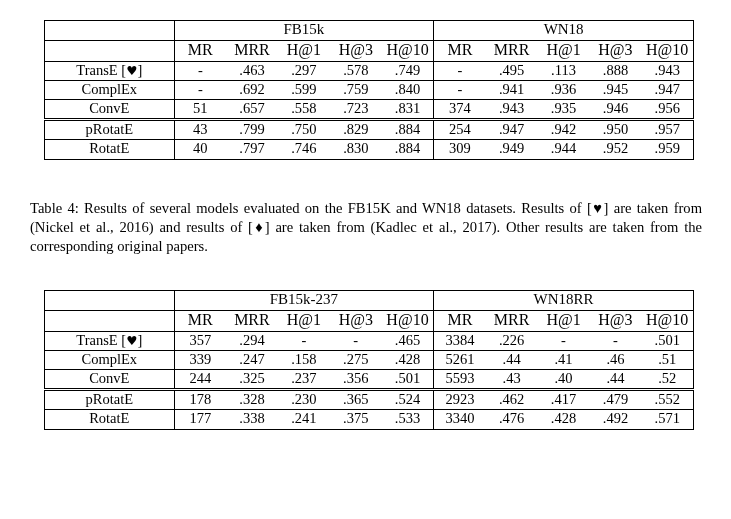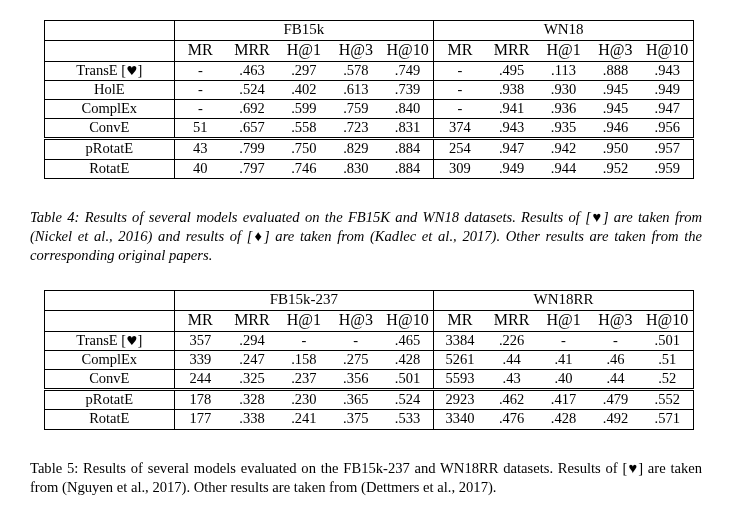--- a/index.html
+++ b/index.html
@@ -73,21 +73,21 @@
 
   
   .caption {
     position: absolute;
     font-size: 14.6px;
     line-height: 1.30;
     text-align: justify;
     text-justify: inter-word;
     color: #000;
   }
-  #caption4 { left: 30px; top: 208px; width: 672px; font-style: italic; }
+  #caption4 { left: 30px; top: 199px; width: 672px; }
   #caption5 { left: 30px; top: 459px; width: 672px; }
 </style>
 </head>
 <body>
 
 <div class="page">
 
   <div class="tbl-wrap" id="table4-wrap">
     <table class="paper-table">
       <colgroup>
@@ -127,33 +127,20 @@
             <td class="hr-bot vline-l">-</td>
             <td class="hr-bot">.463</td>
             <td class="hr-bot">.297</td>
             <td class="hr-bot">.578</td>
             <td class="hr-bot">.749</td>
             <td class="hr-bot vline-l">-</td>
             <td class="hr-bot">.495</td>
             <td class="hr-bot">.113</td>
             <td class="hr-bot">.888</td>
             <td class="hr-bot">.943</td>
-          </tr>
-          <tr>
-            <td class="rowname hr-bot">HolE</td>
-            <td class="hr-bot vline-l">-</td>
-            <td class="hr-bot">.524</td>
-            <td class="hr-bot">.402</td>
-            <td class="hr-bot">.613</td>
-            <td class="hr-bot">.739</td>
-            <td class="hr-bot vline-l">-</td>
-            <td class="hr-bot">.938</td>
-            <td class="hr-bot">.930</td>
-            <td class="hr-bot">.945</td>
-            <td class="hr-bot">.949</td>
           </tr>
           <tr>
             <td class="rowname hr-bot">ComplEx</td>
             <td class="hr-bot vline-l">-</td>
             <td class="hr-bot">.692</td>
             <td class="hr-bot">.599</td>
             <td class="hr-bot">.759</td>
             <td class="hr-bot">.840</td>
             <td class="hr-bot vline-l">-</td>
             <td class="hr-bot">.941</td>
@@ -302,15 +289,14 @@
             <td class="vline-l">3340</td>
             <td class="b">.476</td>
             <td class="b">.428</td>
             <td class="b">.492</td>
             <td class="b">.571</td>
           </tr>
         </tbody>
     </table>
   </div>
 
-  <div class="caption" id="caption5">Table 5: Results of several models evaluated on the FB15k-237 and WN18RR datasets. Results of [♥] are taken from (Nguyen et al., 2017). Other results are taken from (Dettmers et al., 2017).</div>
 
 </div>
 
 </body></html>

